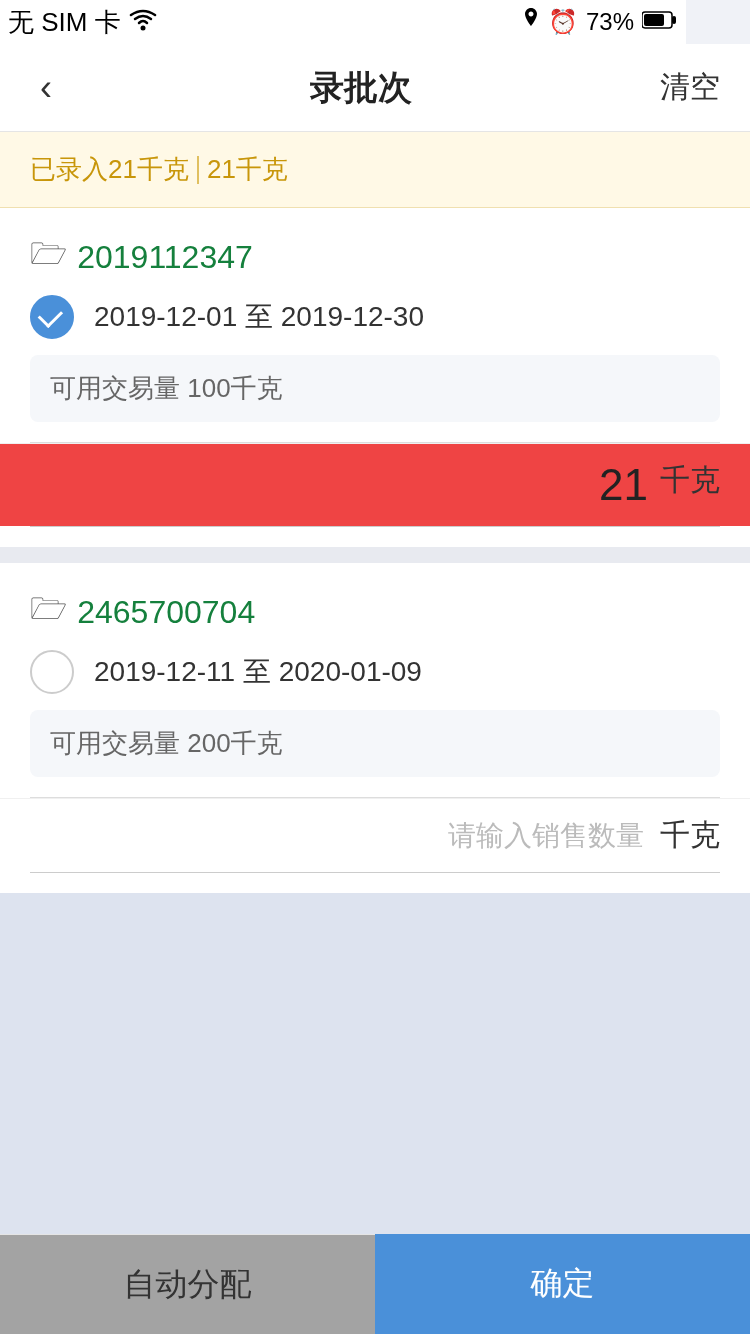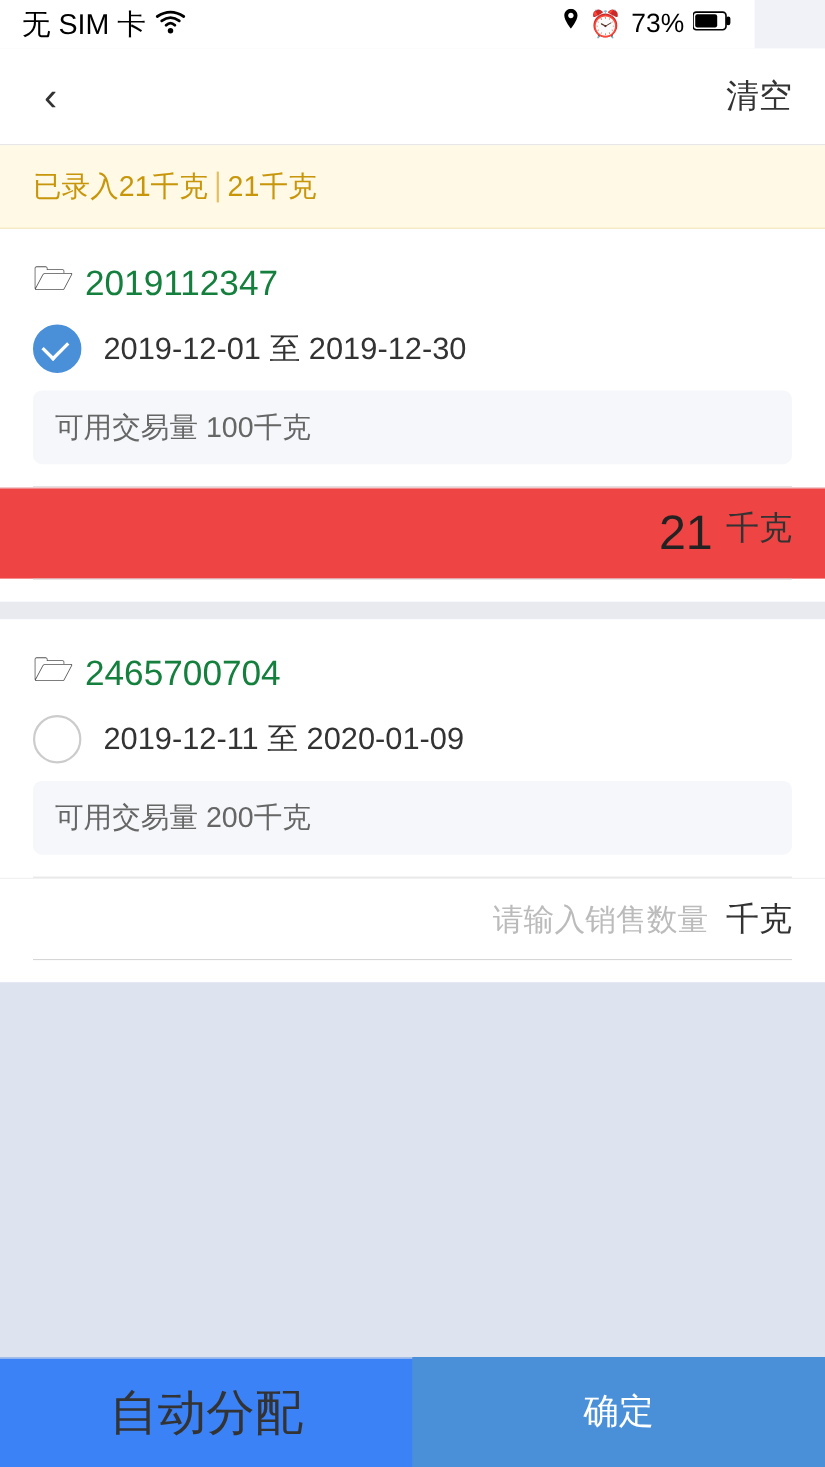--- a/index.html
+++ b/index.html
@@ -13,21 +13,21 @@
     }
 
     
     .status-bar {
       width: 686px;
       height: 44px;
       background: #fff;
       display: flex;
       align-items: center;
       justify-content: space-between;
-      padding: 0 20px;
+      padding: 0 8px;
       font-size: 28px;
     }
     .status-left {
       display: flex;
       align-items: center;
       gap: 8px;
       font-size: 26px;
       color: #000;
     }
     .status-center {
@@ -222,23 +222,23 @@
     .bottom-bar {
       position: fixed;
       bottom: 0;
       left: 0;
       width: 750px;
       height: 100px;
       display: flex;
     }
     .btn-auto {
       flex: 1;
-      background: #3b82f6;
+      background: #a3a3a3;
       border: none;
-      font-size: 44px;
+      font-size: 32px;
       color: #333;
       display: flex;
       align-items: center;
       justify-content: center;
       cursor: pointer;
       border-top: 1px solid #e5e5e5;
     }
     .btn-confirm {
       flex: 1;
       background: #4a90d9;
@@ -286,20 +286,21 @@
         <rect x="0" y="2" width="30" height="16" rx="3" ry="3" stroke="#000" stroke-width="1.5" fill="none"></rect>
         <rect x="30" y="6" width="4" height="8" rx="2" fill="#000"></rect>
         <rect x="2" y="4" width="20" height="12" rx="2" fill="#000"></rect>
       </svg>
     </span>
   </div>
 </div>
 
 <div class="nav-bar">
   <span class="nav-back">‹</span>
+  <span class="nav-title">录批次</span>
   <span class="nav-action">清空</span>
 </div>
 
 <div class="info-banner">
   <span class="info-banner-text">已录入21千克</span>
   <div class="info-banner-divider"></div>
   <span class="info-banner-value">21千克</span>
 </div>
 
 <div class="batch-item">

